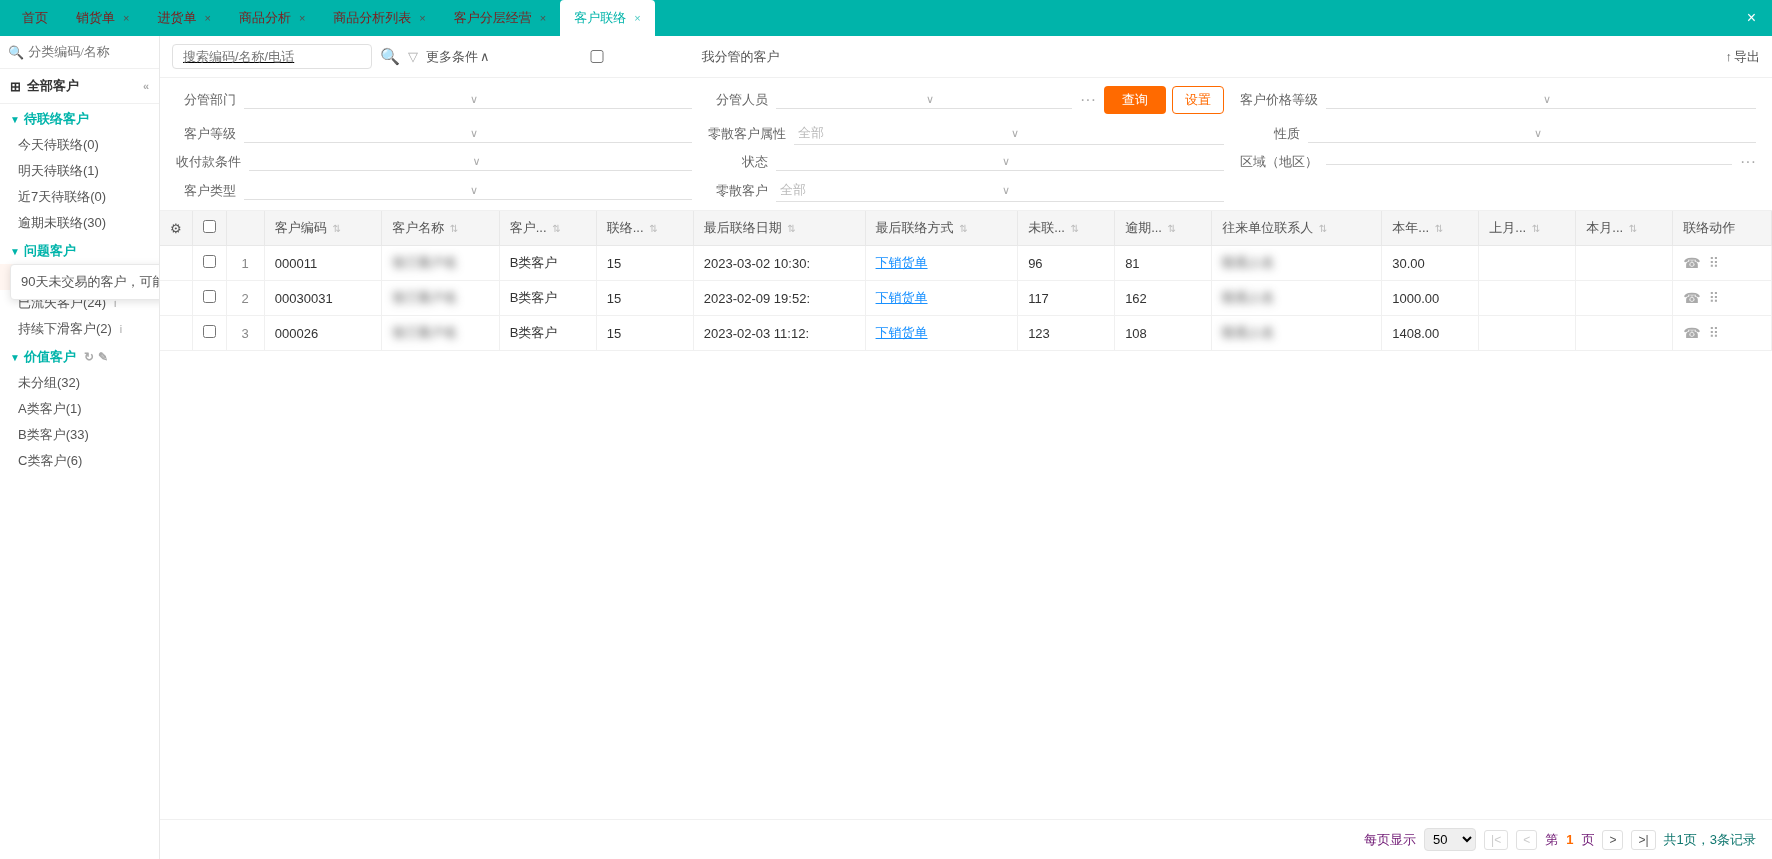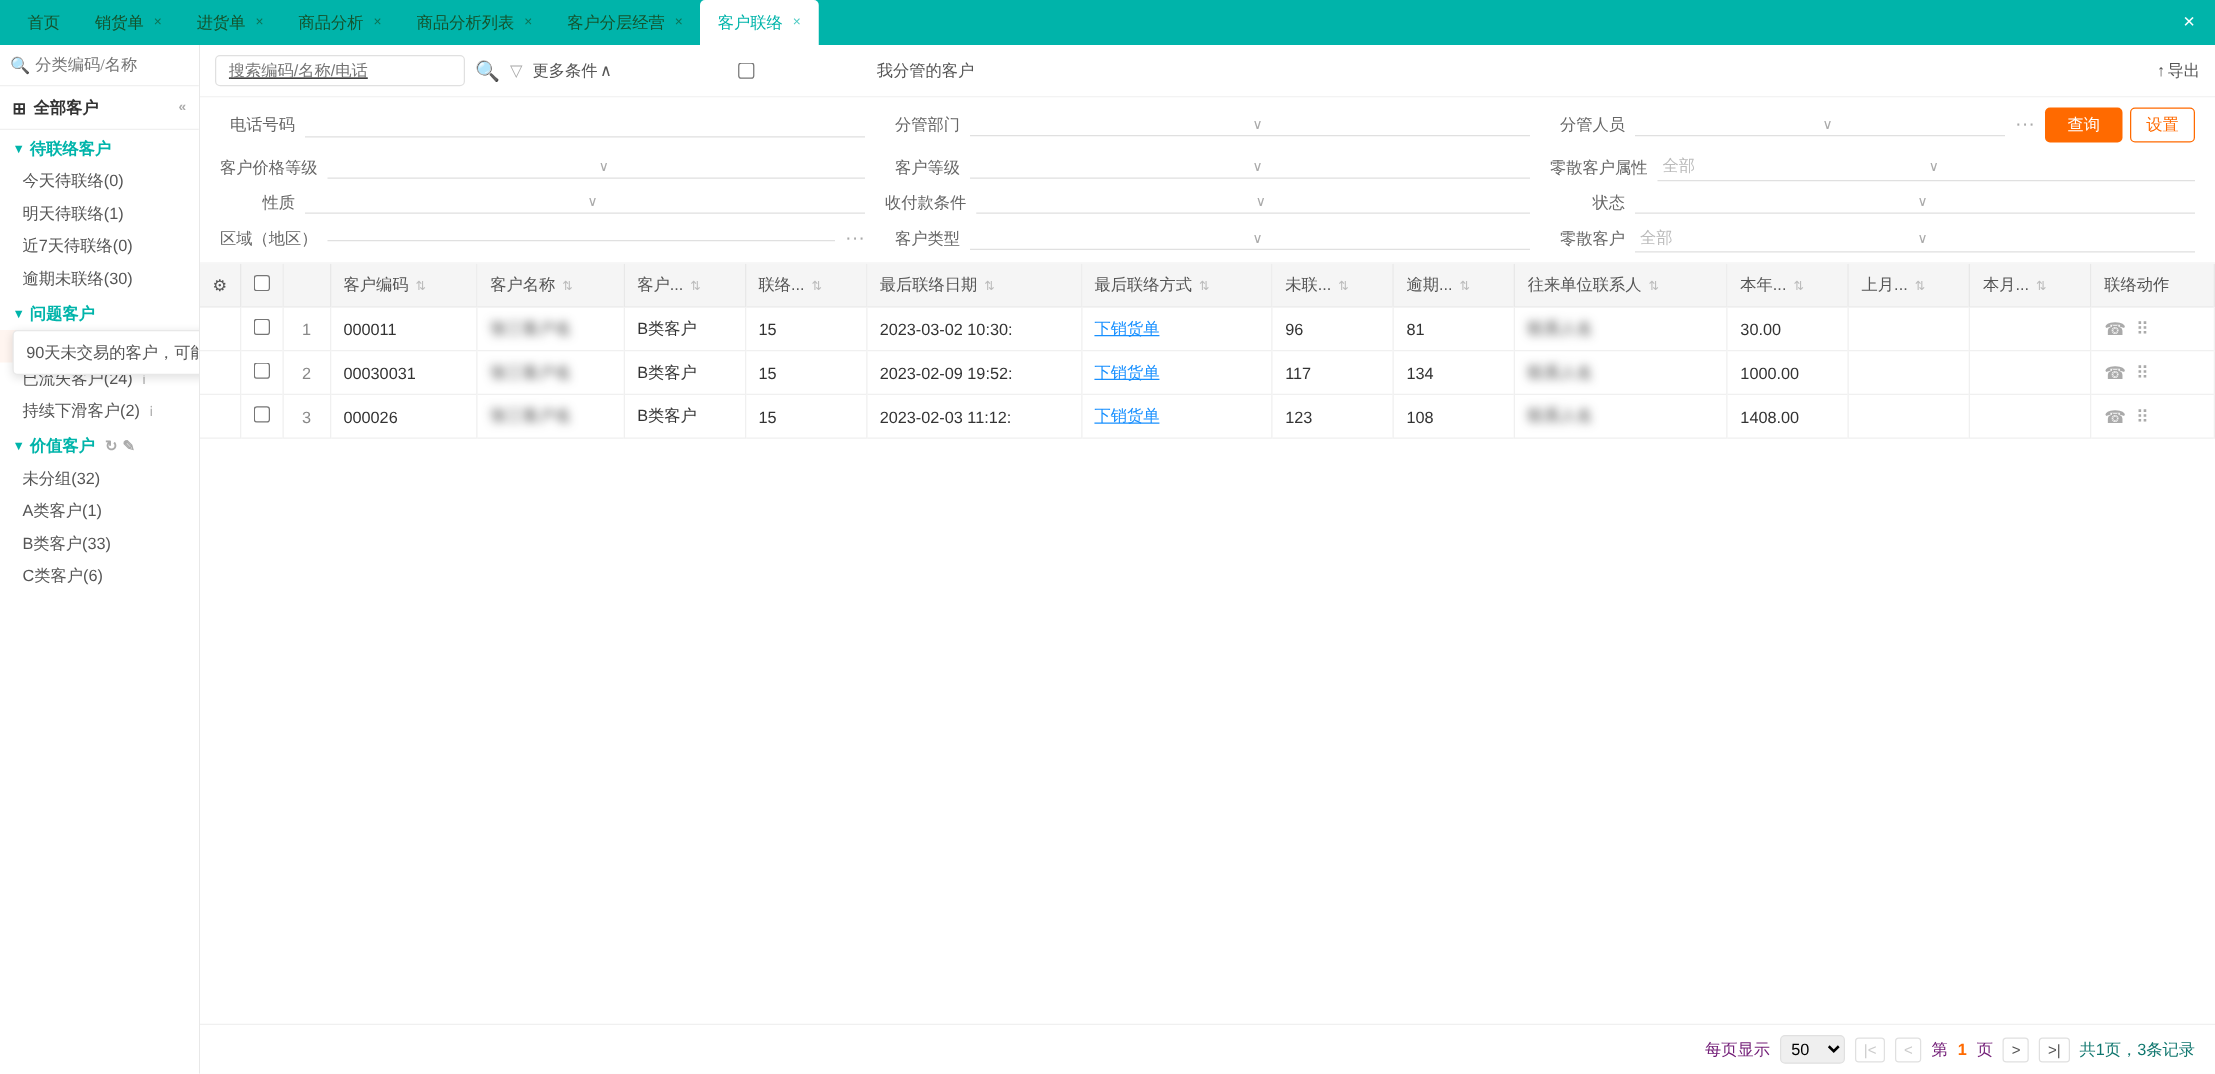--- a/index.html
+++ b/index.html
@@ -12,21 +12,21 @@
       align-items: center;
       height: 36px;
       padding: 0 8px;
       color: #fff;
     }
     .top-nav .tab {
       padding: 0 14px;
       height: 36px;
       line-height: 36px;
       cursor: pointer;
-      color: #14532d;
+      color: #7f1d1d;
       font-size: 13px;
       white-space: nowrap;
       display: flex;
       align-items: center;
       gap: 4px;
     }
     .top-nav .tab.active {
       background: #fff;
       color: #00b4aa;
       border-radius: 4px 4px 0 0;
@@ -495,24 +495,20 @@
       <div class="spacer"></div>
       <span class="export-btn">
         <span>↑</span>
         <span>导出</span>
       </span>
     </div>
 
     <div class="filter-panel">
 
       <div class="filter-row">
-        <span class="filter-label">电话号码</span>
-        <input class="filter-input" style="">
-      </div>
-      <div class="filter-row">
         <span class="filter-label">分管部门</span>
         <div class="filter-select">
           <span></span>
           <span class="chevron">∨</span>
         </div>
       </div>
       <div class="filter-row">
         <span class="filter-label">分管人员</span>
         <div class="filter-select">
           <span></span>
@@ -680,21 +676,21 @@
     <td></td>
     <td><input type="checkbox" style=""></td>
     <td class="row-num">2</td>
     <td>00030031</td>
     <td><span class="blurred">张三客户名</span></td>
     <td>B类客户</td>
     <td>15</td>
     <td>2023-02-09 19:52:</td>
     <td><span class="link-text">下销货单</span></td>
     <td>117</td>
-    <td>134</td>
+    <td>162</td>
     <td><span class="blurred">联系人名</span></td>
     <td>1000.00</td>
     <td></td>
     <td></td>
     <td>
       <div class="action-icons">
         <span class="action-icon" title="联络">☎</span>
         <span class="action-icon" title="更多">⠿</span>
       </div>
     </td>

